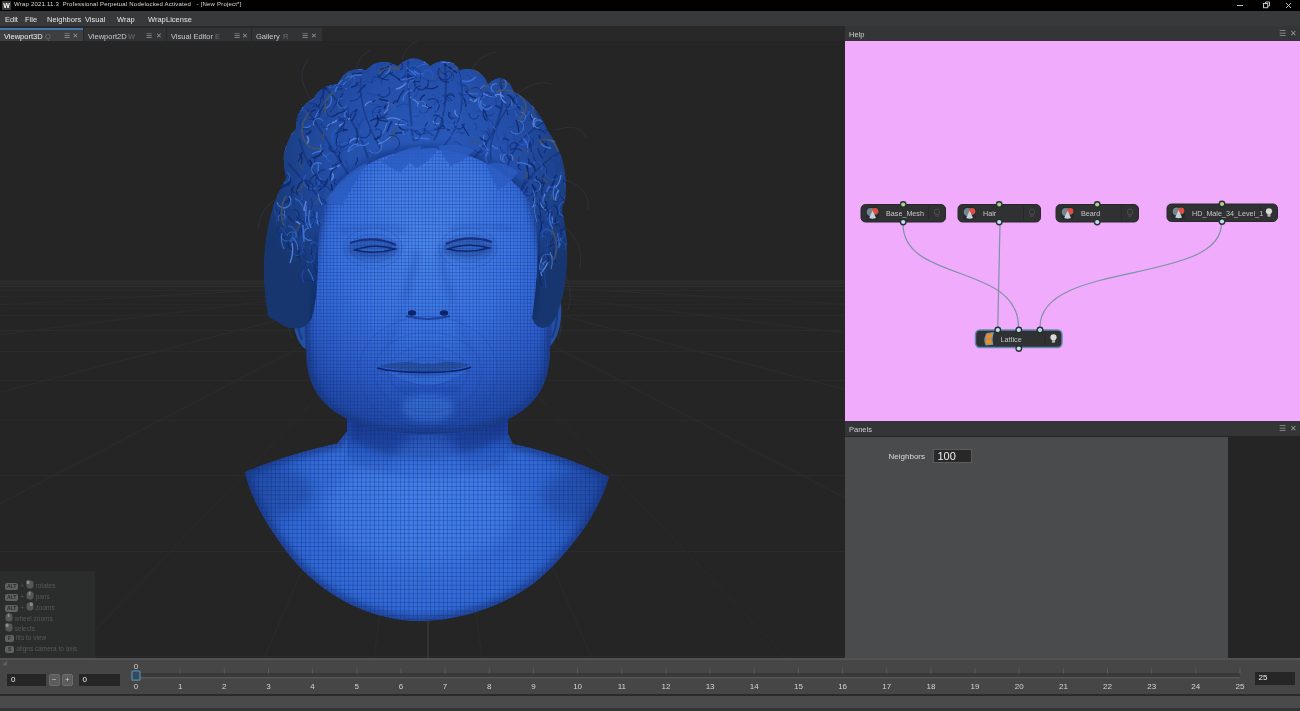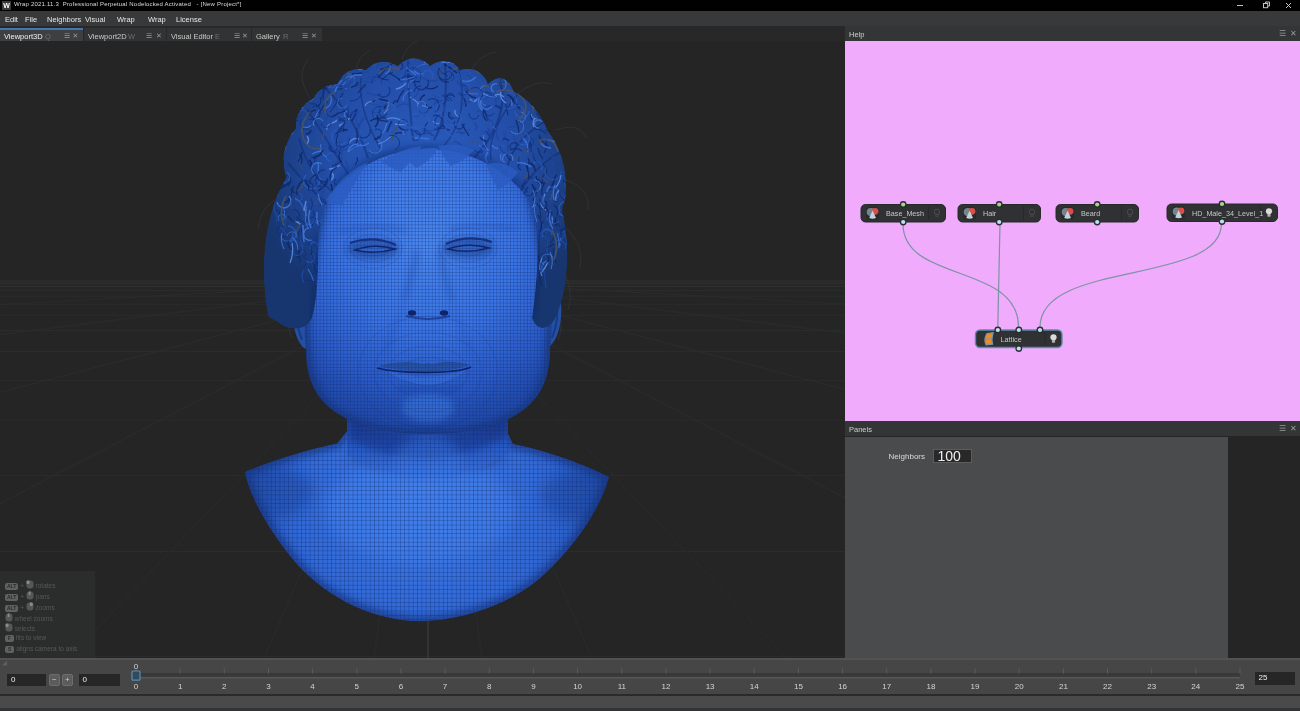--- a/index.html
+++ b/index.html
@@ -19,21 +19,21 @@
 .tab .ic{position:absolute;top:3.5px;color:#9a9a9a;font-size:7px}
 .tab.active .ic{top:2px}
 #viewport{position:absolute;left:0;top:41px;width:845px;height:617px;background:#252526;overflow:hidden}
 #rpanel{position:absolute;left:845px;top:26px;width:455px;height:632px}
 .phead{position:absolute;left:0;width:455px;height:15px;background:#343536;color:#cfcfcf;font-size:7.5px}
 .phead .t{position:absolute;left:4px;top:4px}
 .phead .ic{position:absolute;top:3px;color:#999;font-size:8px}
 #graphbody{position:absolute;left:0;top:15px;width:455px;height:380px;background:#f0abfc}
 #editorbody{position:absolute;left:0;top:411px;width:383px;height:221px;background:#4a4b4c}
 #editorbody .nlab{position:absolute;left:12px;top:15px;width:68px;text-align:right;color:#dadada;font-size:8px}
-#editorbody .nin{position:absolute;left:87.5px;top:12px;width:39px;height:14px;background:#282828;border:1px solid #5d5d5d;color:#f0f0f0;font-size:14px;line-height:12px;padding-left:4px}
+#editorbody .nin{position:absolute;left:87.5px;top:12px;width:39px;height:14px;background:#282828;border:1px solid #5d5d5d;color:#f0f0f0;font-size:11px;line-height:12px;padding-left:4px}
 #timeline{position:absolute;left:0;top:658px;width:1300px;height:36px;background:#464646;border-top:2px solid #525252}
 .tin{position:absolute;background:#262626;color:#f0f0f0;font-size:8px;height:12.5px;line-height:12.5px;padding-left:4px}
 .tbtn{position:absolute;width:11.5px;height:12.5px;background:#5c5c5c;border:1px solid #6e6e6e;border-radius:2px;color:#d0d0d0;font-size:8px;text-align:center;line-height:10px}
 #statusbar{position:absolute;left:0;top:694px;width:1300px;height:13.5px;background:#4a4a4a;border-top:2px solid #2a2a2a}
 #bottomstrip{position:absolute;left:0;top:707.5px;width:1300px;height:3.5px;background:#333435}
 #hotkeys{position:absolute;left:0;top:530px;width:95px;height:87px;background:#2b2c2c;color:#585858;font-size:6.5px}
 #hotkeys .row{position:absolute;left:5px;white-space:nowrap}
 .kcap{display:inline-block;background:#616161;color:#2a2a2a;border-radius:2px;font-size:5px;font-weight:bold;padding:0 2px;line-height:7px;vertical-align:middle}
 </style></head>
 <body>
@@ -49,21 +49,21 @@
     </g>
   </svg>
 </div>
 <div id="menubar">
   <span style="left:5px">Edit</span>
   <span style="left:25px">File</span>
   <span style="left:47px">Neighbors</span>
   <span style="left:85px">Visual</span>
   <span style="left:117px">Wrap</span>
   <span style="left:148px">Wrap</span>
-  <span style="left:176px">License</span>
+  <span style="left:166px">License</span>
 </div>
 <div id="tabbar">
   <div class="tab active" style="left:0;width:83px">
     <span class="lbl">Viewport3D</span>
       <span class="sc" style="left:45px">Q</span>
     <span class="ic" style="left:64px">☰</span>
       <span class="ic" style="left:72.5px">✕</span>
   </div>
   <div class="tab" style="left:84px;width:82px">
     <span class="lbl">Viewport2D</span>

